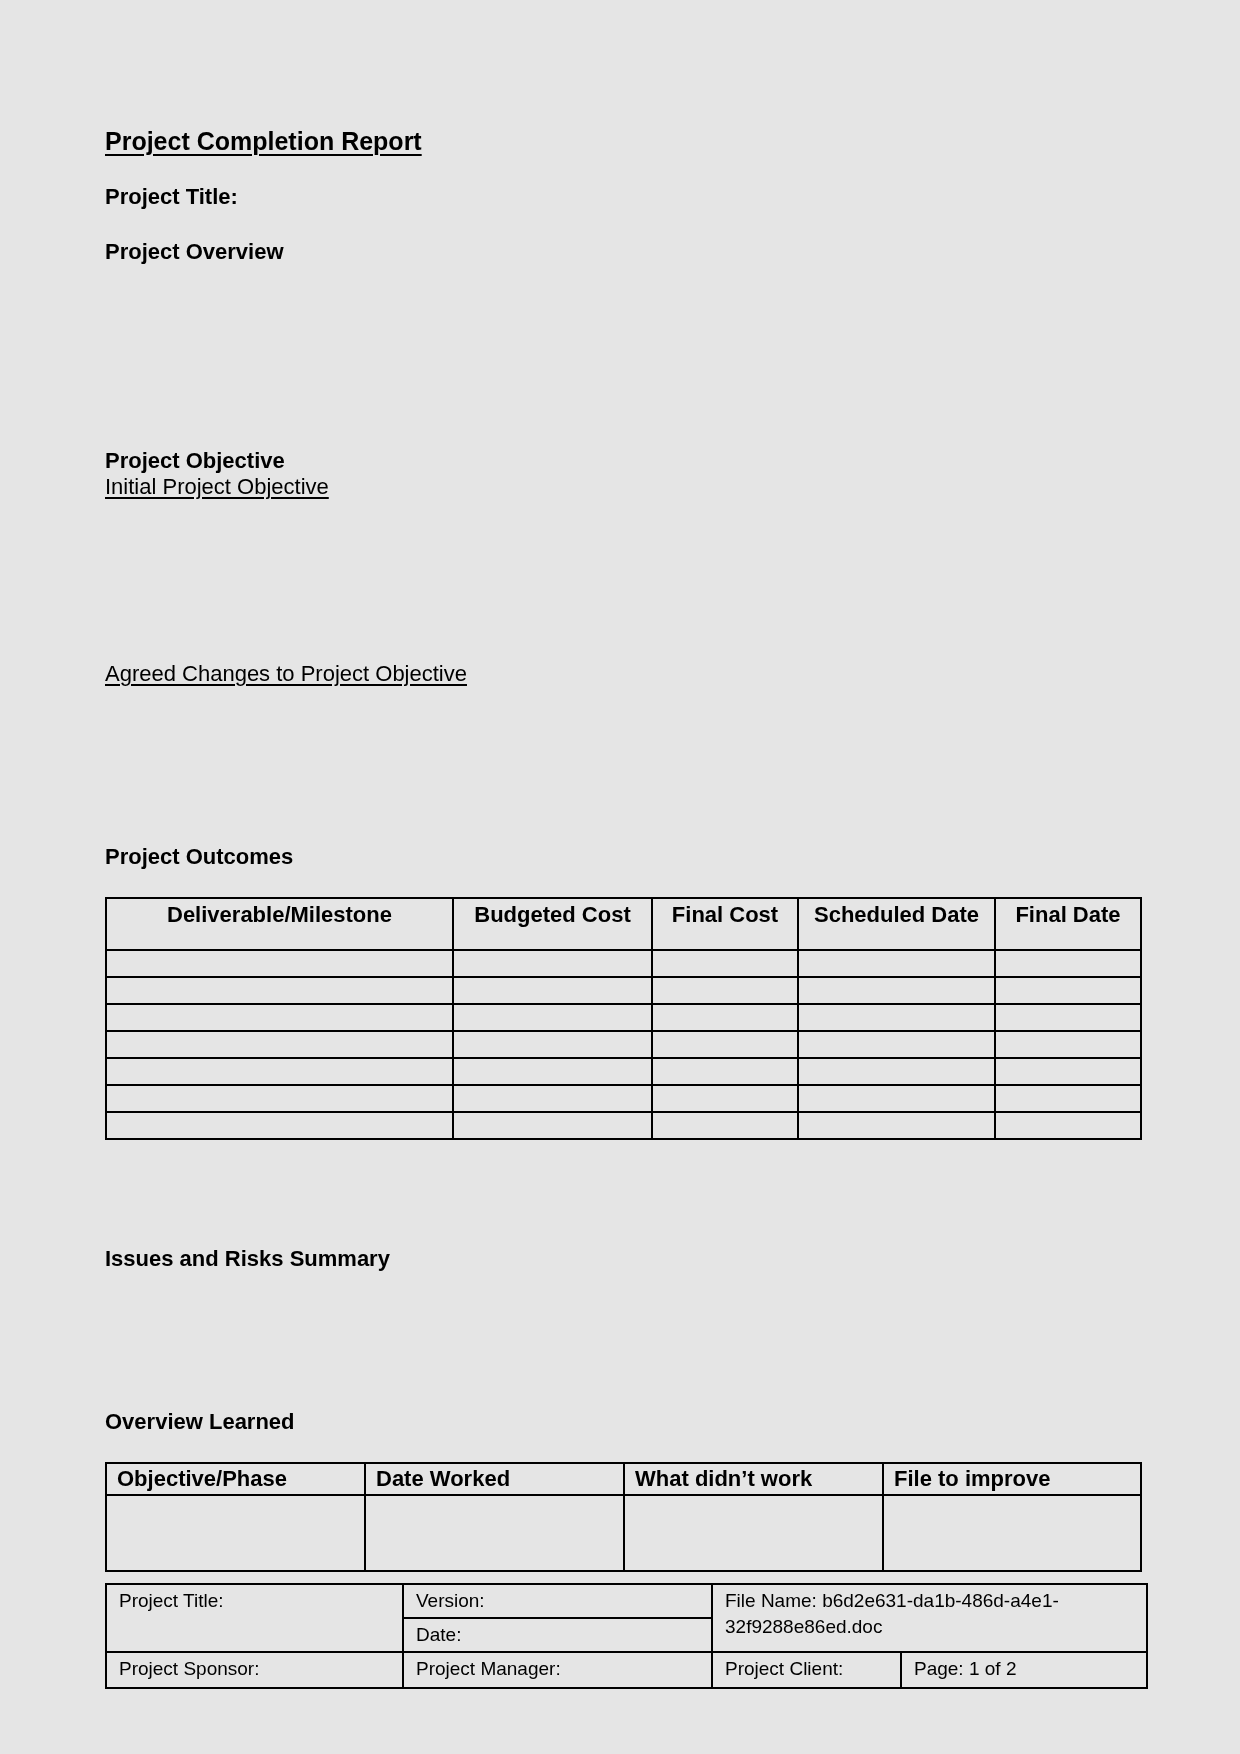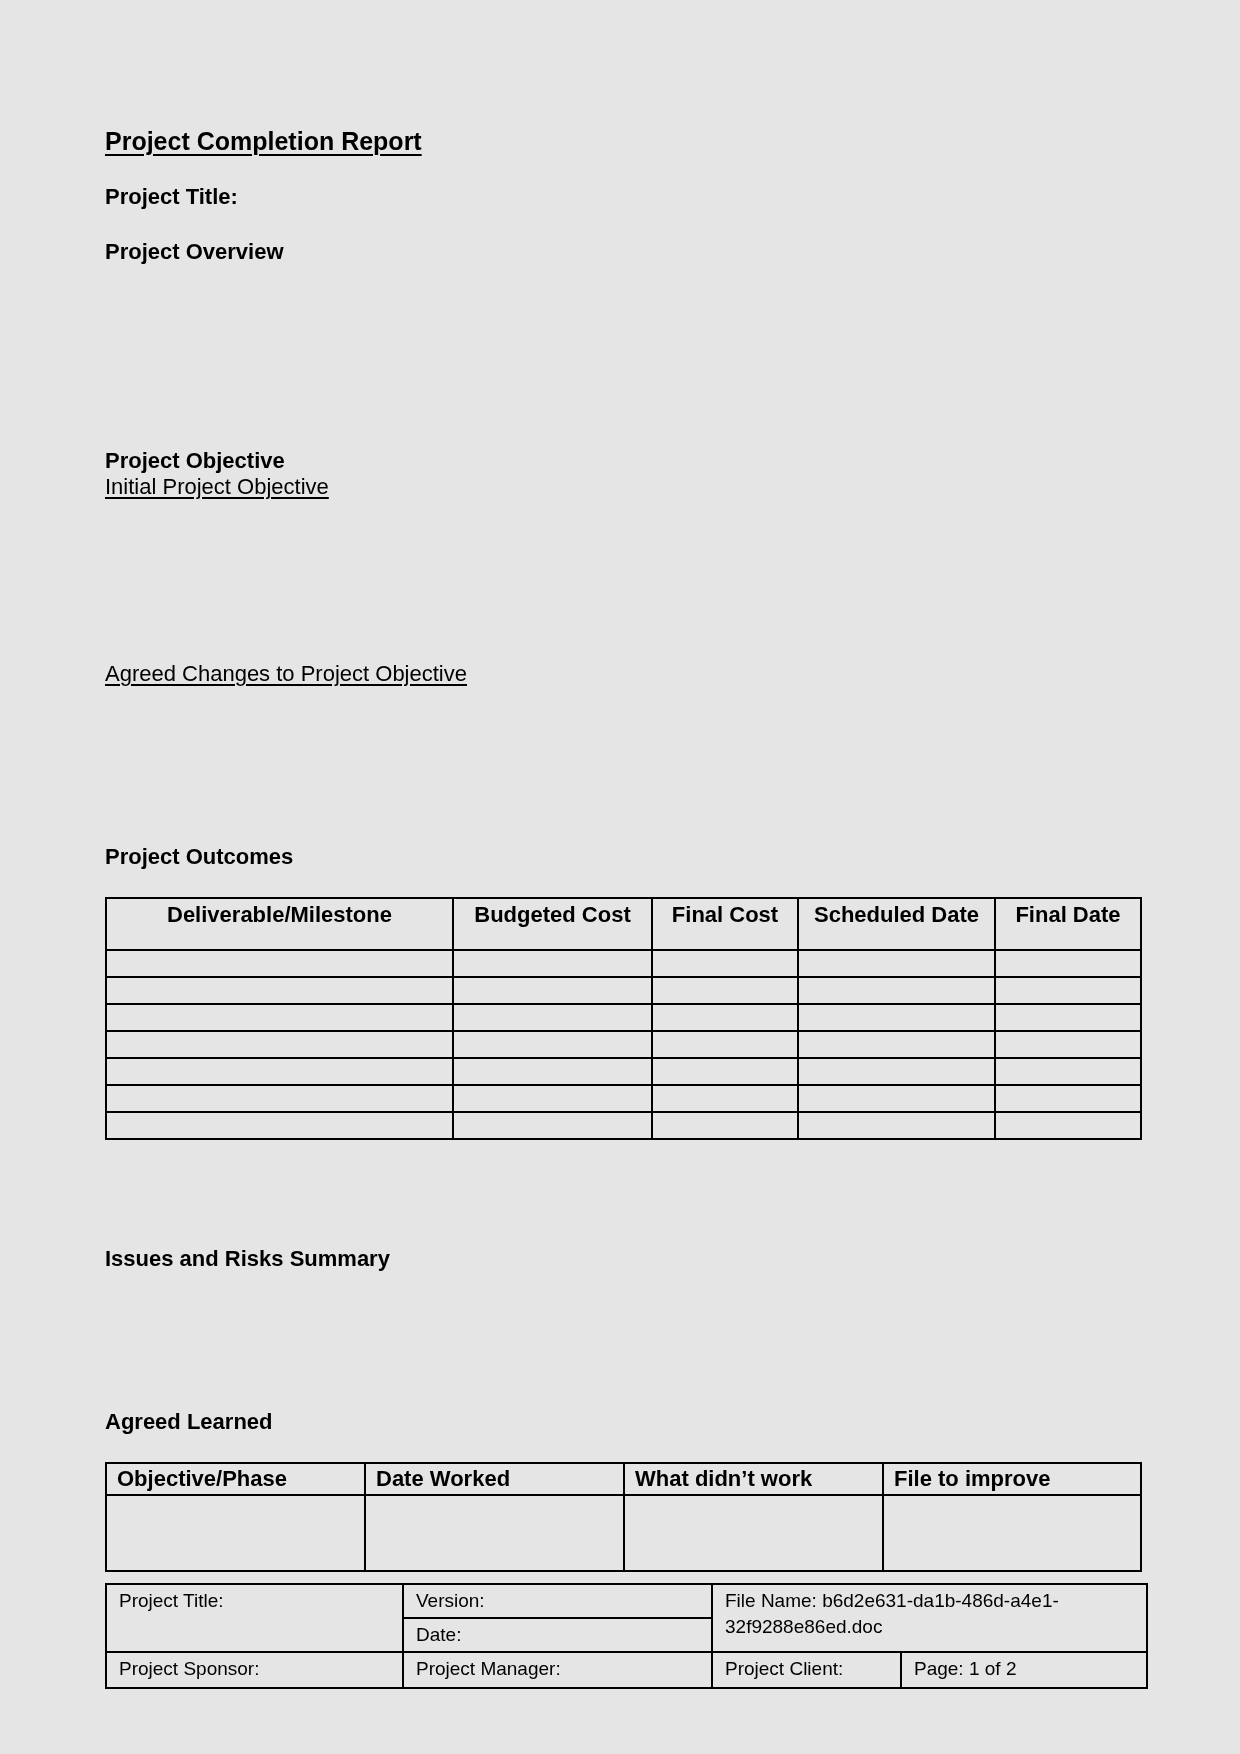--- a/index.html
+++ b/index.html
@@ -182,21 +182,21 @@
           <td></td>
           <td></td>
           <td></td>
           <td></td>
       </tr>
     </tbody>
   </table>
 
   <div class="abs h-bold" style="top:1246px;">Issues and Risks Summary</div>
 
-  <div class="abs h-bold" style="top:1409px;">Agreed Learned</div>
+  <div class="abs h-bold" style="top:1409px;">Overview Learned</div>
 
   <table class="abs lessons-table">
     <colgroup>
       <col style="width:259px">
         <col style="width:259px">
         <col style="width:259px">
         <col style="width:258px">
     </colgroup>
     <thead>
       <tr>

